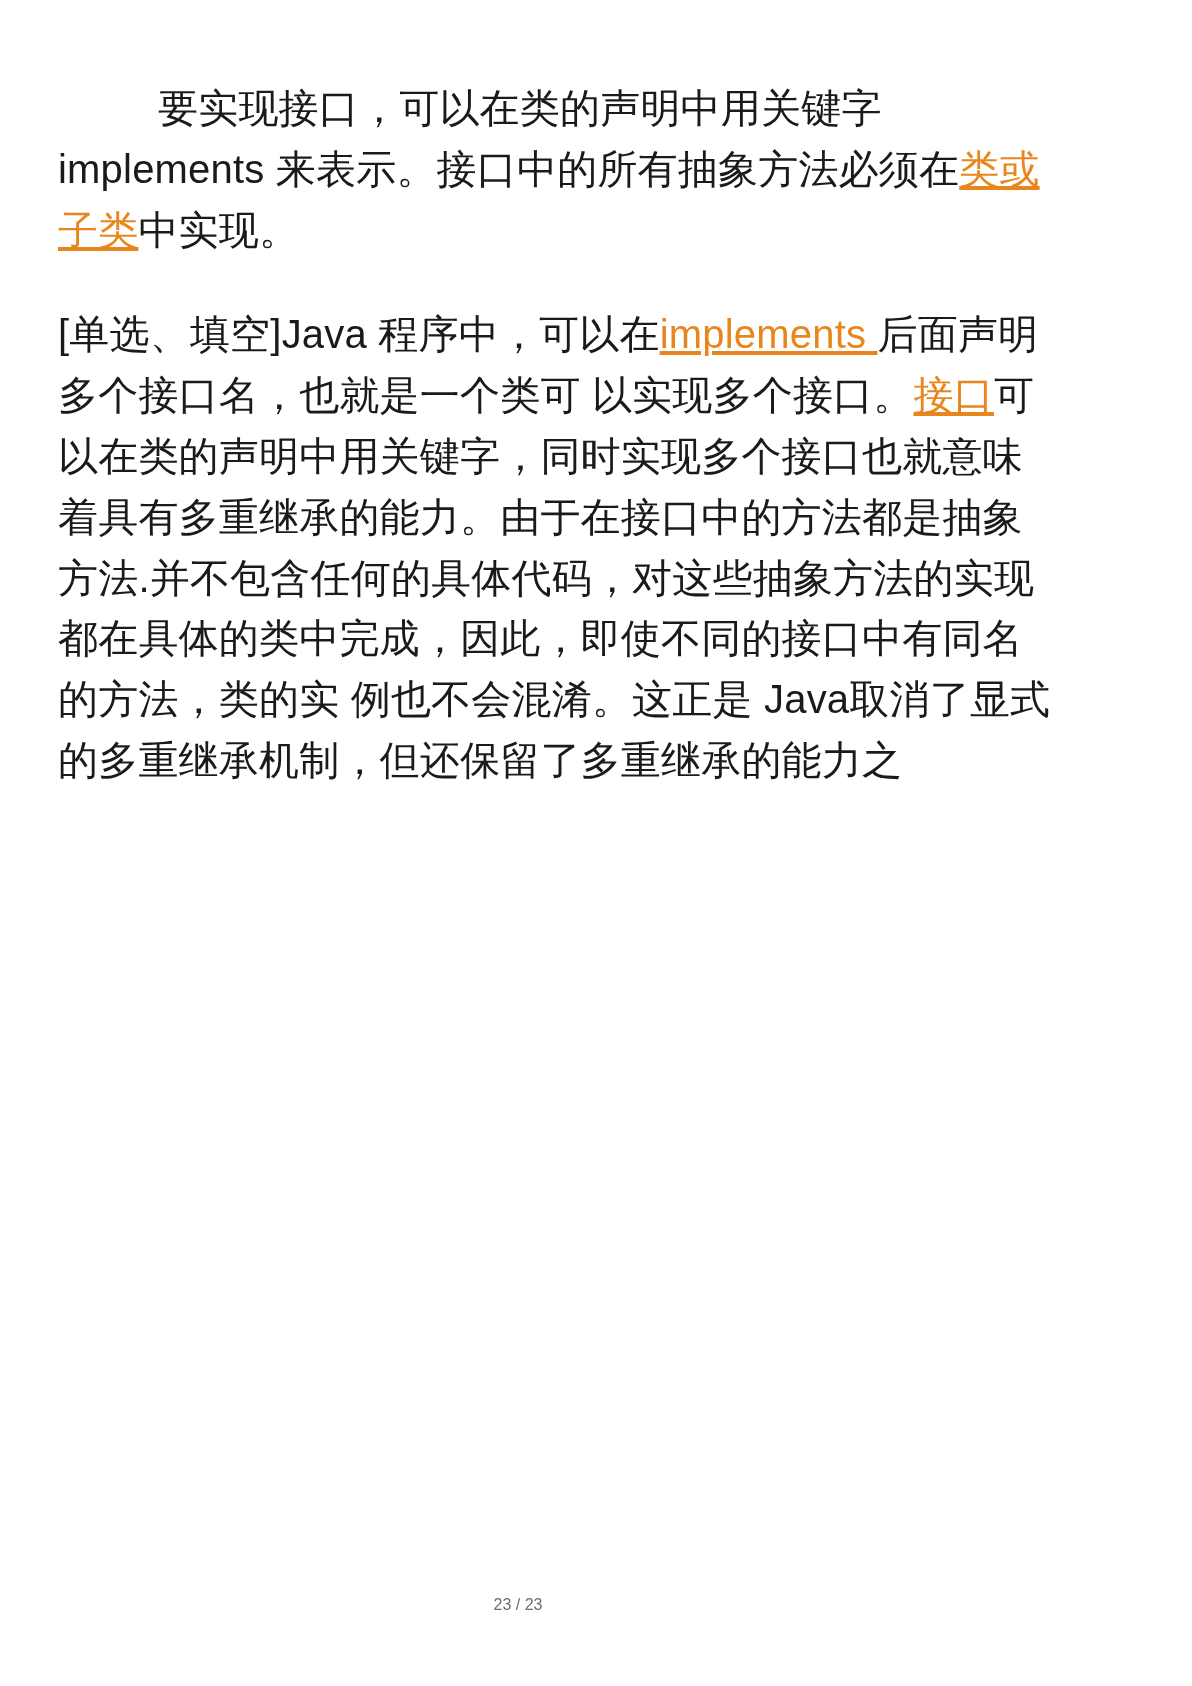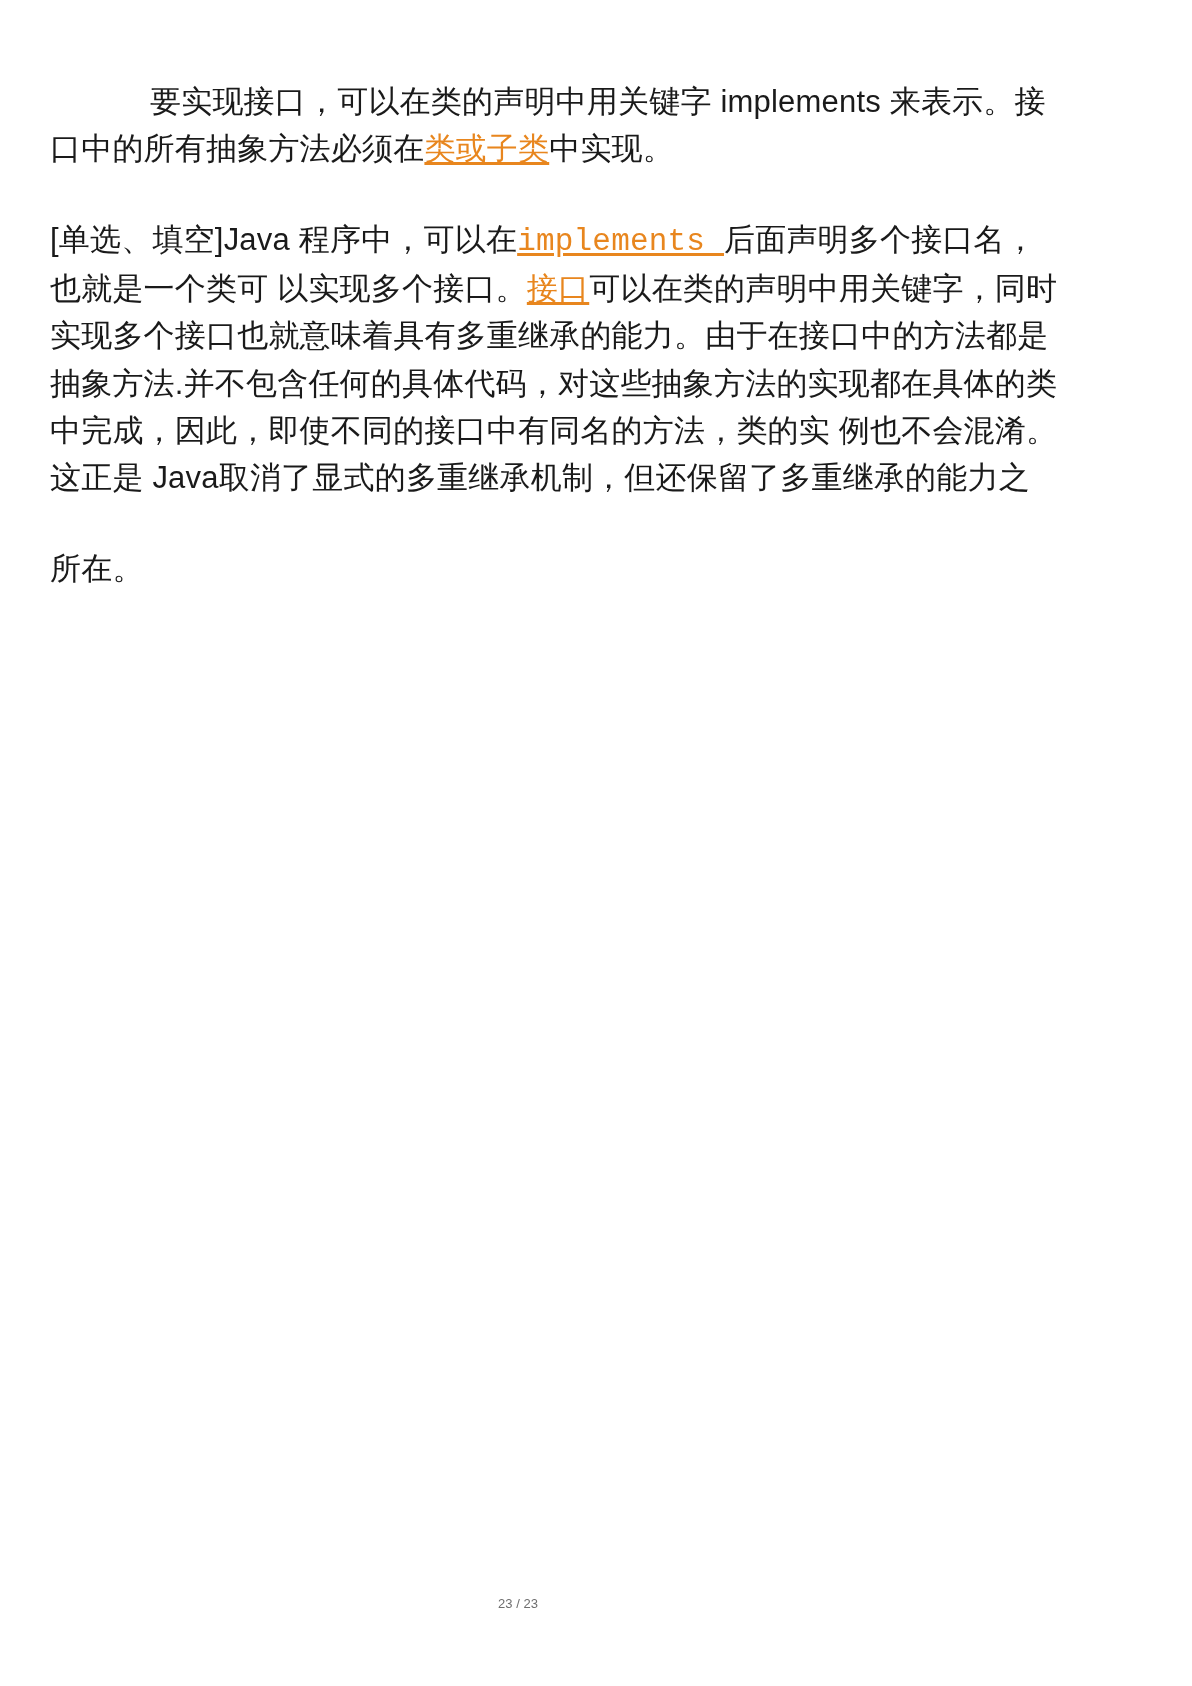--- a/index.html
+++ b/index.html
@@ -23,52 +23,52 @@
     background: #fff;
     overflow: hidden;
   }
   .content {
     position: absolute;
     left: 50px;
     top: 78px;
     width: 1010px;
   }
   p.para {
-    margin: 0 0 26px 0;
-    font-size: 31px;
+    margin: 0 0 26px 8px;
+    font-size: 40px;
     line-height: 1.52;
     letter-spacing: 0.2px;
     text-align: left;
     word-break: break-word;
   }
   p.para.first {
     text-indent: 100px;
   }
   .hl {
     color: #e8861e;
     text-decoration: underline;
     text-decoration-color: #e8861e;
     text-underline-offset: 3px;
   }
   .bold {
     font-weight: normal;
   }
   .latin {
-    font-family: Liberation Mono, monospace;
+    font-family: Liberation Sans, sans-serif;
   }
   .spacer-block {
     height: 18px;
   }
   .footer {
     position: absolute;
     left: 0;
     top: 1596px;
     width: 1036px;
     text-align: center;
-    font-size: 13px;
+    font-size: 16px;
     color: #6e6e6e;
     font-family: "Liberation Sans", "DejaVu Sans", sans-serif;
   }
 </style>
 </head>
 <body>
 
 <div class="page">
 
   <div class="content">
@@ -78,21 +78,18 @@
     </p>
 
     <div class="spacer-block"></div>
 
     <p class="para">
       <span class="bold">[单选、填空]</span><span>Java 程序中，可以在</span><span class="hl latin">implements </span><span>后面声明多个接口名，也就是一个类可 以实现多个接口。</span><span class="hl">接口</span><span>可以在类的声明中用关键字，同时实现多个接口也就意味着具有多重继承的能力。由于在接口中的方法都是抽象方法.并不包含任何的具体代码，对这些抽象方法的实现都在具体的类中完成，因此，即使不同的接口中有同名的方法，类的实 例也不会混淆。这正是 Java取消了显式的多重继承机制，但还保留了多重继承的能力之</span>
     </p>
 
     <div class="spacer-block"></div>
 
-    <p class="para">
-      <span>所在。</span>
-    </p>
 
   </div>
 
   <div class="footer">23 / 23</div>
 
 </div>
 
 </body></html>

